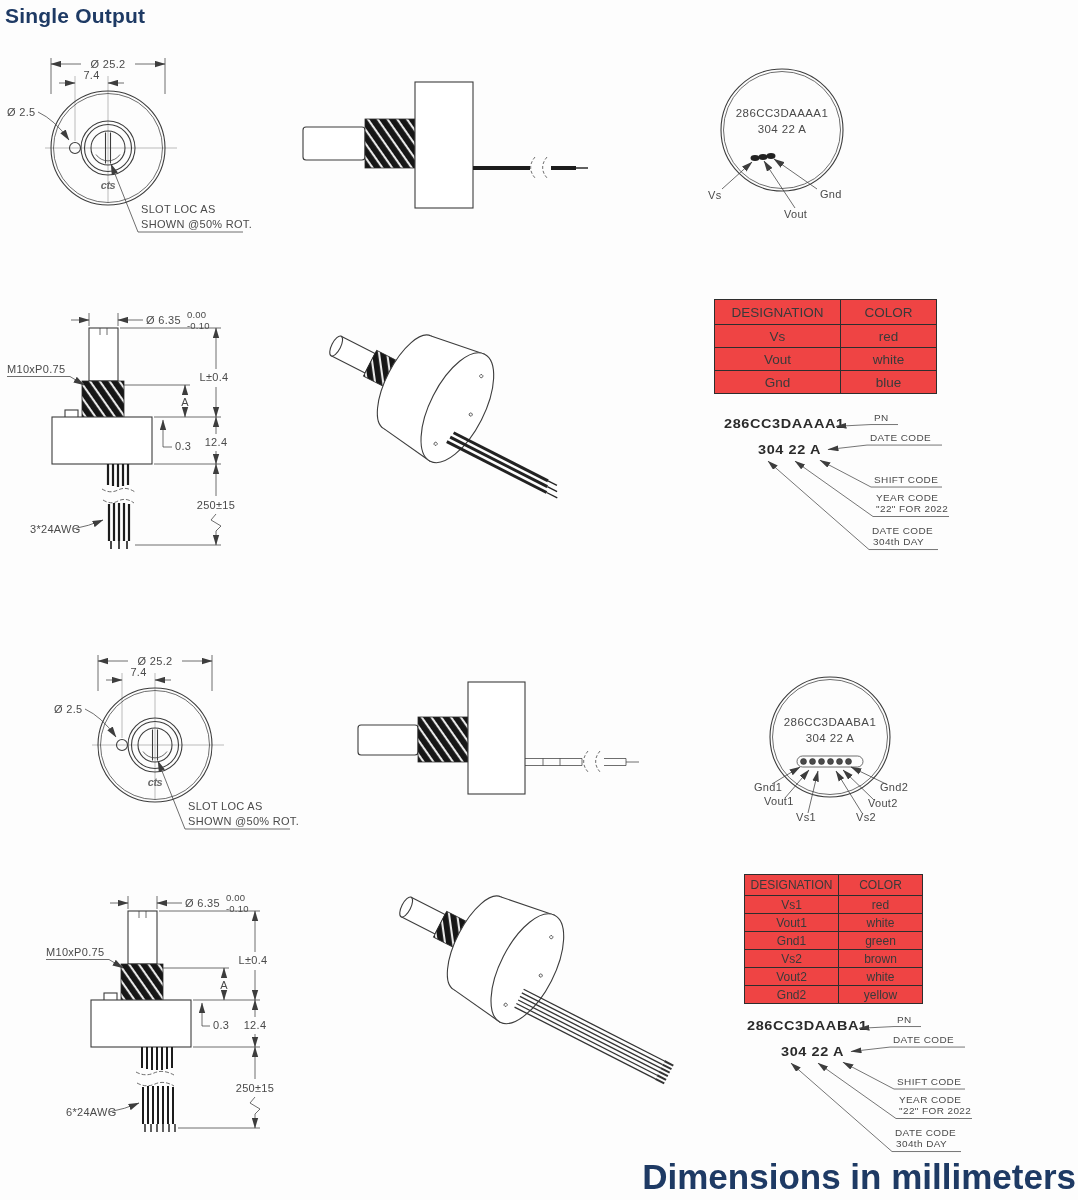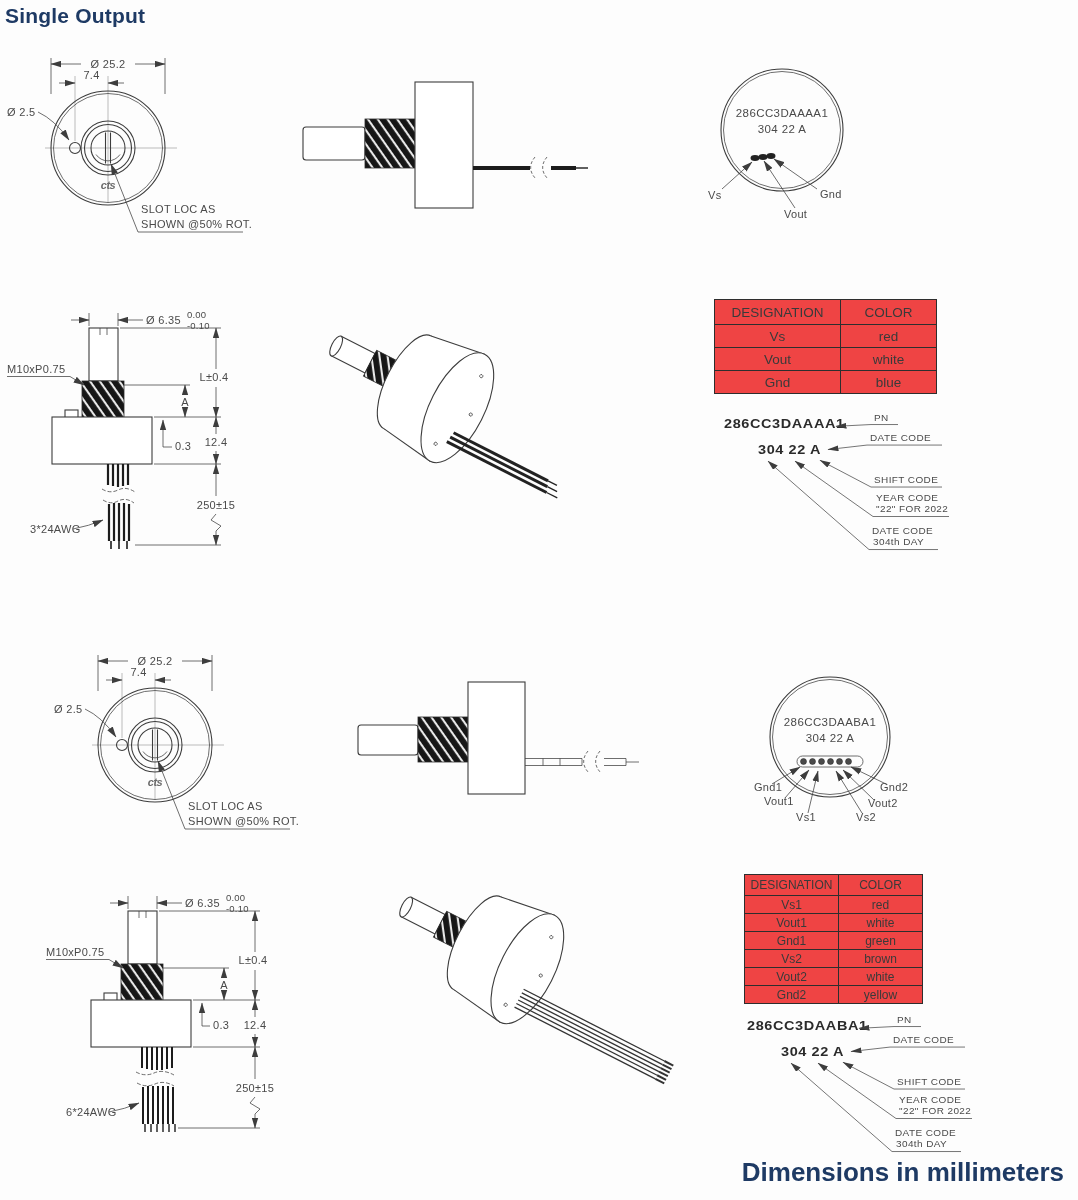--- a/index.html
+++ b/index.html
@@ -1,21 +1,21 @@
 <!DOCTYPE html>
 <html style="--accent: #1e3a64;"><head>
 <meta charset="utf-8">
 <style>
   :root{ --accent:#1e3a64; }
   html,body{margin:0;padding:0;background:#fdfdfd;}
   #page{position:relative;width:1078px;height:1200px;background:#fdfdfd;overflow:hidden;
         font-family:"Liberation Sans",sans-serif;}
   .abs{position:absolute;}
   .title{position:absolute;font-weight:700;font-size:21px;color:var(--accent);letter-spacing:0.2px;}
-  .footer{position:absolute;right:14px;top:1157px;font-weight:700;font-size:26px;color:var(--accent);}
+  .footer{position:absolute;right:2px;top:1157px;font-weight:700;font-size:35px;color:var(--accent);}
   svg{overflow:visible;}
   svg .ln{stroke:#3d3d3d;stroke-width:1.1;fill:none;}
   svg .lnf{stroke:#3d3d3d;stroke-width:1.1;fill:#ffffff;}
   svg .t{stroke-width:0.75;}
   svg .cl{stroke:#909090;stroke-width:0.6;fill:none;}
   svg text{font-family:"Liberation Sans",sans-serif;fill:#4a4a4a;}
   .dt{font-size:11px;letter-spacing:0.3px;}
   .dts{font-size:9.5px;letter-spacing:0.2px;}
   .pn{font-size:11.5px;letter-spacing:0.4px;}
   .lbl{font-size:10px;letter-spacing:0.4px;}

